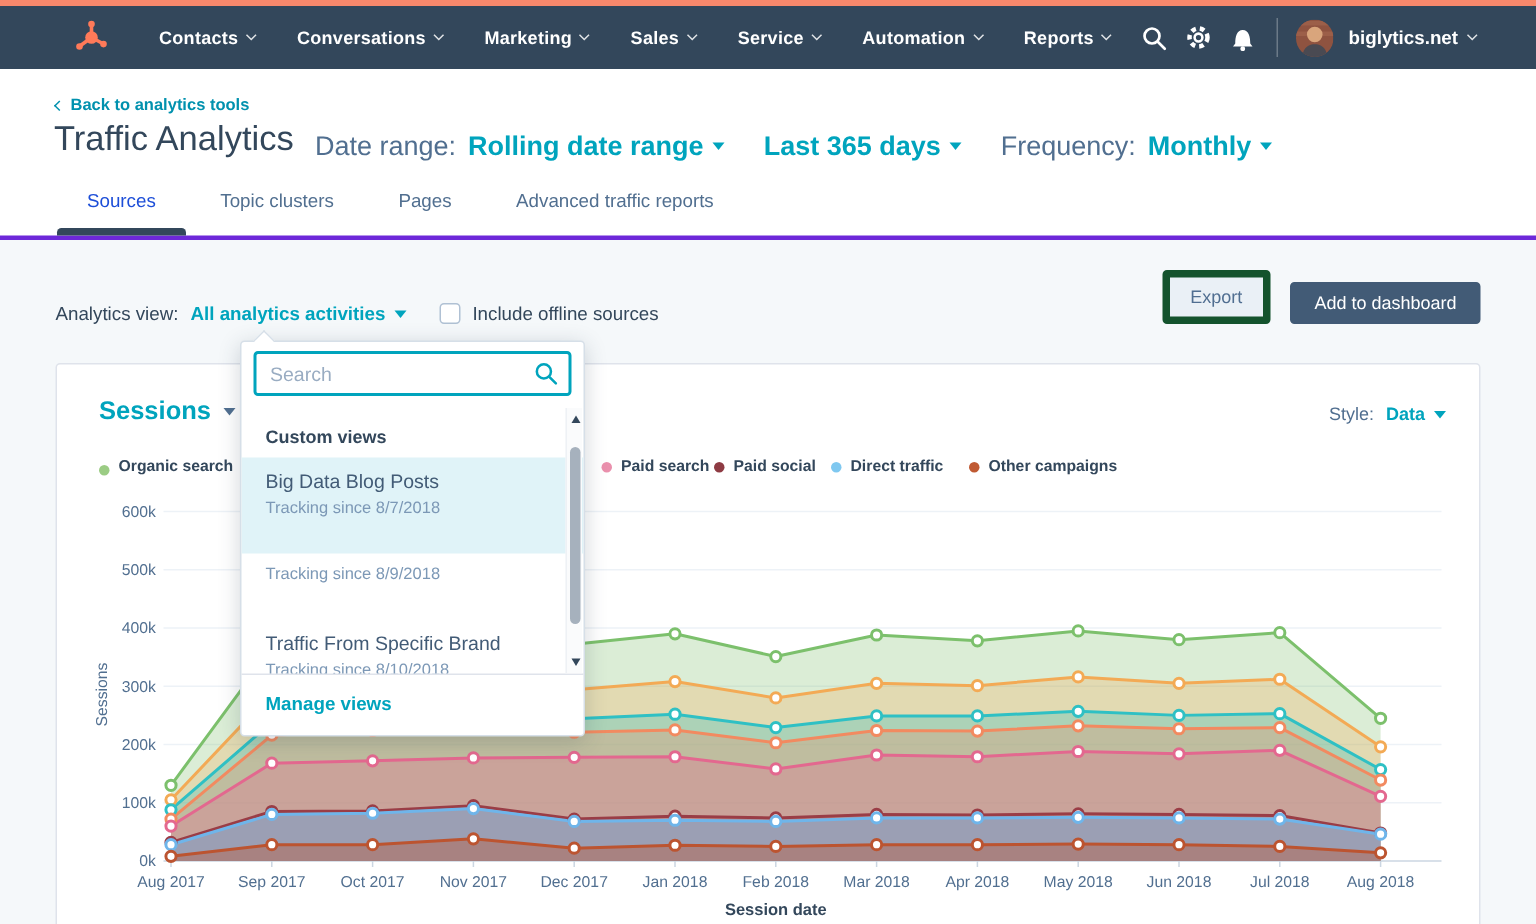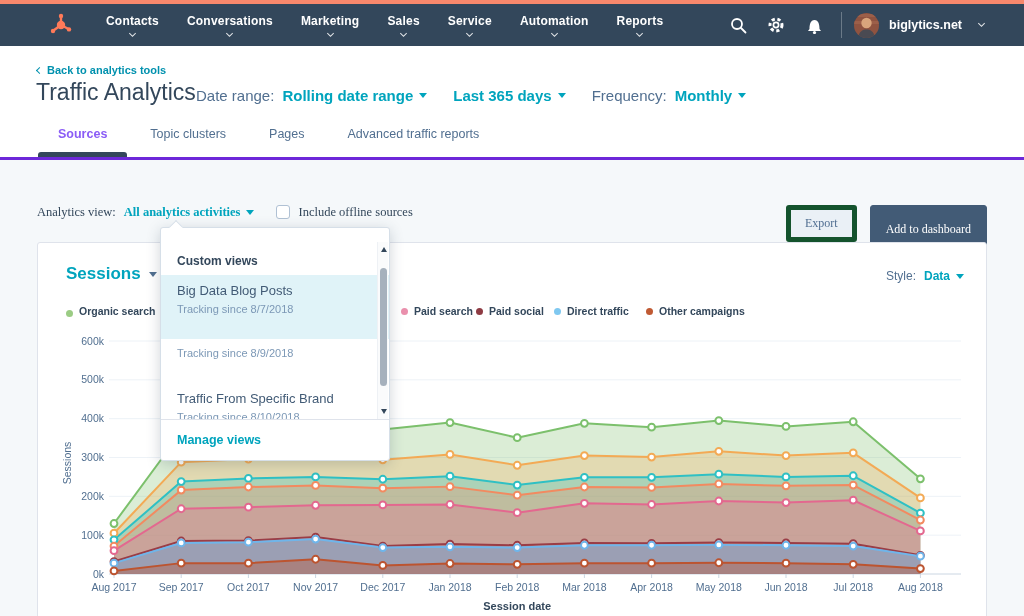--- a/index.html
+++ b/index.html
@@ -6,61 +6,61 @@
   html,body { background:#e8edf3; }
   body { font-family:"Liberation Sans", sans-serif; }
   .page { position:relative; width:1024px; height:616px; background:#f5f8fa; overflow:hidden; }
 
   
   .top-strip { position:absolute; left:0; top:0; width:100%; height:4px; background:#f8886c; }
   .navbar { position:absolute; left:0; top:4px; width:100%; height:42px; background:#33475b;
             display:flex; align-items:center; color:#fff; }
   .nav-logo { margin:0 18px 0 48px; display:flex; align-items:center; }
   .nav-item { display:flex; align-items:center; gap:6px; font-size:12px; font-weight:700;
-              letter-spacing:.2px; margin:0 14px; cursor:pointer; white-space:nowrap;flex-direction:column; }
+              letter-spacing:.2px; margin:0 14px; cursor:pointer; white-space:nowrap; }
   .chev { width:5px; height:5px; border-right:1.5px solid rgba(255,255,255,.85);
           border-bottom:1.5px solid rgba(255,255,255,.85); transform:rotate(45deg); margin-top:-3px; }
   .nav-spacer { flex:1; }
   .nav-icon { width:38px; display:flex; justify-content:center; cursor:pointer; }
   .nav-divider { width:1px; height:26px; background:rgba(255,255,255,.28); margin:0 12px 0 8px; }
   .avatar { width:25px; height:25px; border-radius:50%; overflow:hidden; margin-right:10px; flex:none; }
-  .account { font-size:12.5px; font-weight:700; display:flex; align-items:center; gap:17px;
+  .account { font-size:12.5px; font-weight:700; display:flex; align-items:center; gap:7px;
              margin-right:40px; cursor:pointer; }
 
   
   .page-header { position:absolute; left:0; top:46px; width:100%; height:114px; background:#fff;
                  border-bottom:3px solid #6d28d9; }
   .back-link { position:absolute; left:37px; top:18px; font-size:11px; font-weight:700;
                color:#0091ae; display:flex; align-items:center; gap:5px; cursor:pointer; }
   .chev-left { width:5px; height:5px; border-left:1.5px solid #0091ae; border-bottom:1.5px solid #0091ae;
                transform:rotate(45deg); }
   .page-title { position:absolute; left:36px; top:33px; font-size:23px; font-weight:500; color:#33475b; }
-  .date-row { position:absolute; left:196px; top:41px; display:flex; align-items:flex-end; font-size:15px; }
+  .date-row { position:absolute; left:210px; top:41px; display:flex; align-items:flex-end; font-size:18px; }
   .dim-label { color:#516f90; margin-right:8px; }
   .teal-select { color:#00a4bd; font-weight:700; display:inline-flex; align-items:center; gap:6px;
                  cursor:pointer; margin-right:26px; }
   .caret-dn { width:0; height:0; border-left:4px solid transparent; border-right:4px solid transparent;
               border-top:5px solid currentColor; display:inline-block; }
   .tabs { position:absolute; left:58px; bottom:0; display:flex; gap:0; }
   .tab { font-size:12.5px; color:#516f90; padding:0 0 16px 0; margin-right:43px; cursor:pointer; position:relative; }
-  .tab.active { color:#8b5cf6; font-weight:700; }
+  .tab.active { color:#1d4ed8; font-weight:400; }
   .tab.active::after { content:""; position:absolute; left:-20px; right:-20px; bottom:0; height:5px;
                        background:#33475b; border-radius:3px 3px 0 0; }
 
   
-  .controls-row { position:absolute; left:37px; top:205px; right:37px; height:28px;
-                  display:flex; align-items:flex-start; font-size:12.5px;font-family:Liberation Serif, serif; }
+  .controls-row { position:absolute; left:37px; top:188px; right:37px; height:28px;
+                  display:flex; align-items:flex-end; font-size:12.5px; }
   .checkbox { width:14px; height:14px; background:#fff; border:1px solid #b0c1d4; border-radius:3px;
               margin:0 8px 0 22px; cursor:pointer; flex:none; }
   .offline-label { color:#33475b; }
   .btn-secondary { margin-left:auto; background:#eaf0f6; border:5px solid #14532d; color:#506e91;
                    font-size:12px; border-radius:3px; padding:6px 14px; cursor:pointer;
                    font-family:inherit; }
   .btn-primary { margin-left:13px; background:#425b76; border:1px solid #425b76; color:#fff;
-                 font-size:12px; border-radius:3px; padding:16px 15px; cursor:pointer;
+                 font-size:12px; border-radius:3px; padding:6px 15px; cursor:pointer;
                  font-family:inherit; }
 
   
   .chart-card { position:absolute; left:37px; top:242px; width:950px; height:382px; background:#fff;
                 border:1px solid #dfe3eb; border-radius:3px; }
   .metric-select { position:absolute; left:28px; top:21px; font-size:17px; font-weight:600;
                    color:#00a4bd; display:flex; align-items:center; gap:8px; cursor:pointer; }
   .metric-select .caret-dn { color:#516f90; }
   .style-select { position:absolute; right:22px; top:26px; font-size:12px; display:flex;
                   align-items:center; }
@@ -420,20 +420,29 @@
         <circle cx="727" cy="230.12666666666667" r="3.4" fill="#fff" stroke="#bc5430" stroke-width="2"></circle>
         <circle cx="794.2" cy="231.29166666666666" r="3.4" fill="#fff" stroke="#bc5430" stroke-width="2"></circle>
         <circle cx="861.4000000000001" cy="235.56333333333333" r="3.4" fill="#fff" stroke="#bc5430" stroke-width="2"></circle>
         <text x="12" y="130" font-size="10.5" fill="#516f90" transform="rotate(-90 12 130)" text-anchor="middle">Sessions</text>
         <text x="458.20000000000005" y="277" font-size="11" fill="#33475b" font-weight="bold" text-anchor="middle">Session date</text>
       </svg>
   </section>
 
   <div class="view-dropdown">
     <div class="panel-caret"></div>
+    <div class="dd-search">
+      <input type="text" placeholder="Search" style="">
+      <span class="search-glyph">
+        <svg width="16" height="16" viewBox="0 0 17 17">
+            <circle cx="7" cy="7" r="5" fill="none" stroke="#00a4bd" stroke-width="1.8"></circle>
+            <line x1="11" y1="11" x2="15.5" y2="15.5" stroke="#00a4bd" stroke-width="1.8" stroke-linecap="round"></line>
+          </svg>
+      </span>
+    </div>
     <div class="dd-list">
       <div class="dd-group-header">Custom views</div>
       <div class="dd-item highlighted">
         <div class="dd-item-title">Big Data Blog Posts</div>
         <div class="dd-item-sub">Tracking since 8/7/2018</div>
       </div>
       <div class="dd-item">
         <div class="dd-item-sub">Tracking since 8/9/2018</div>
       </div>
       <div class="dd-item">

